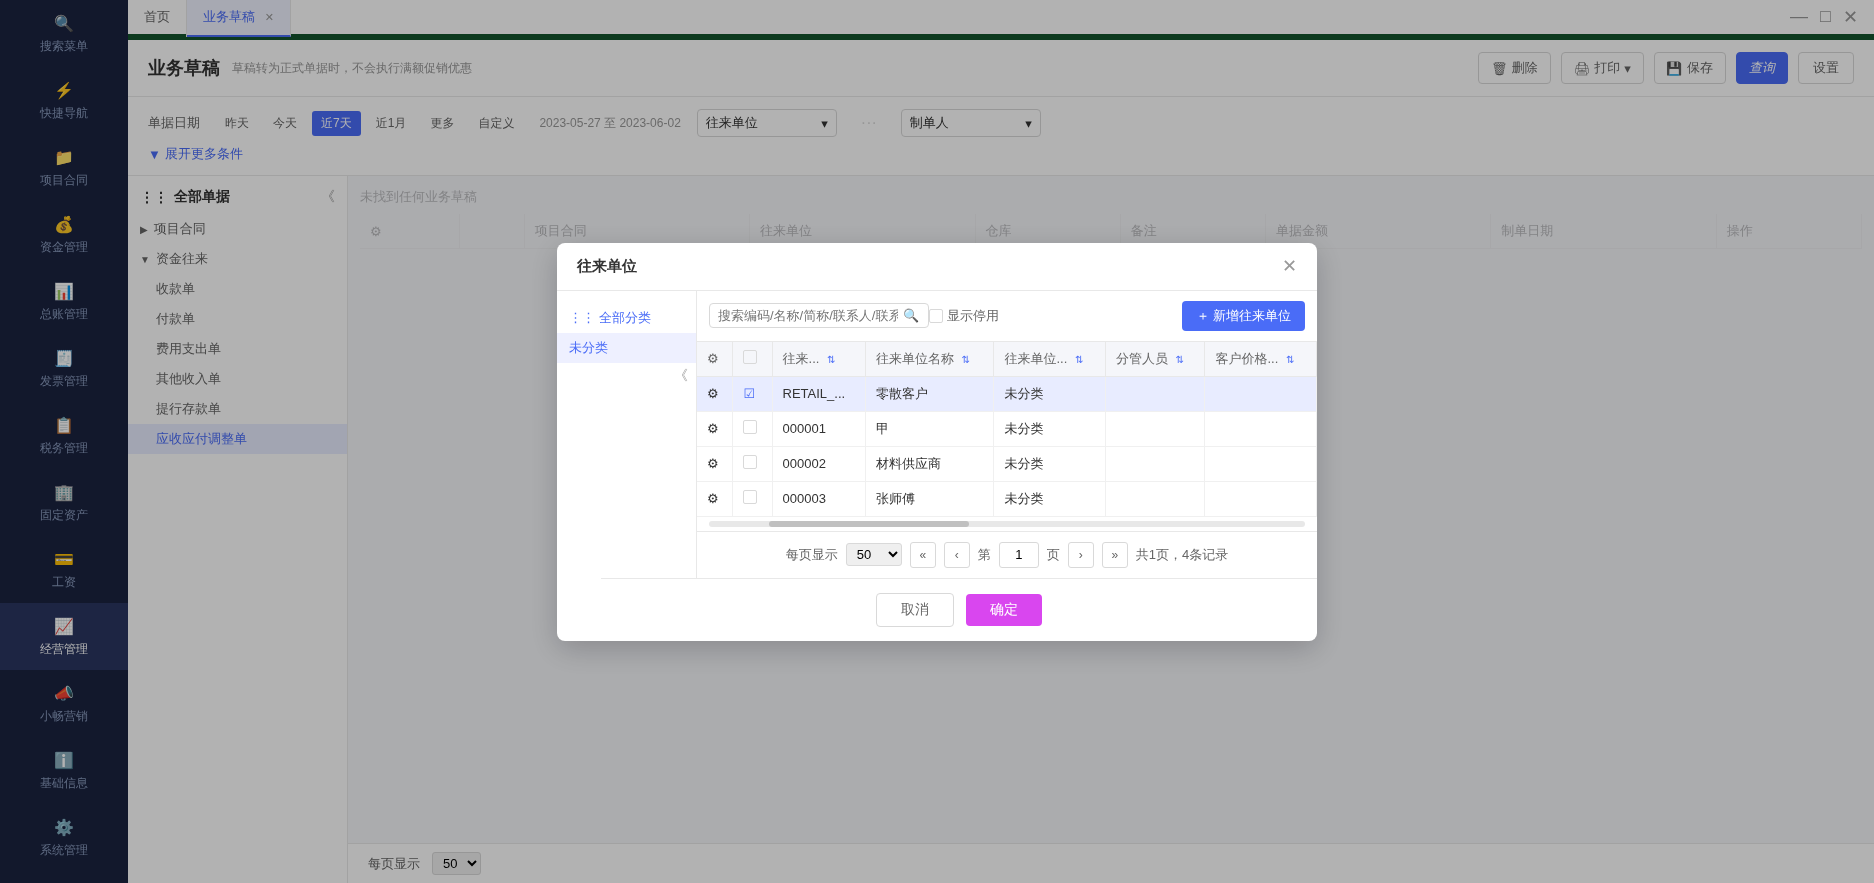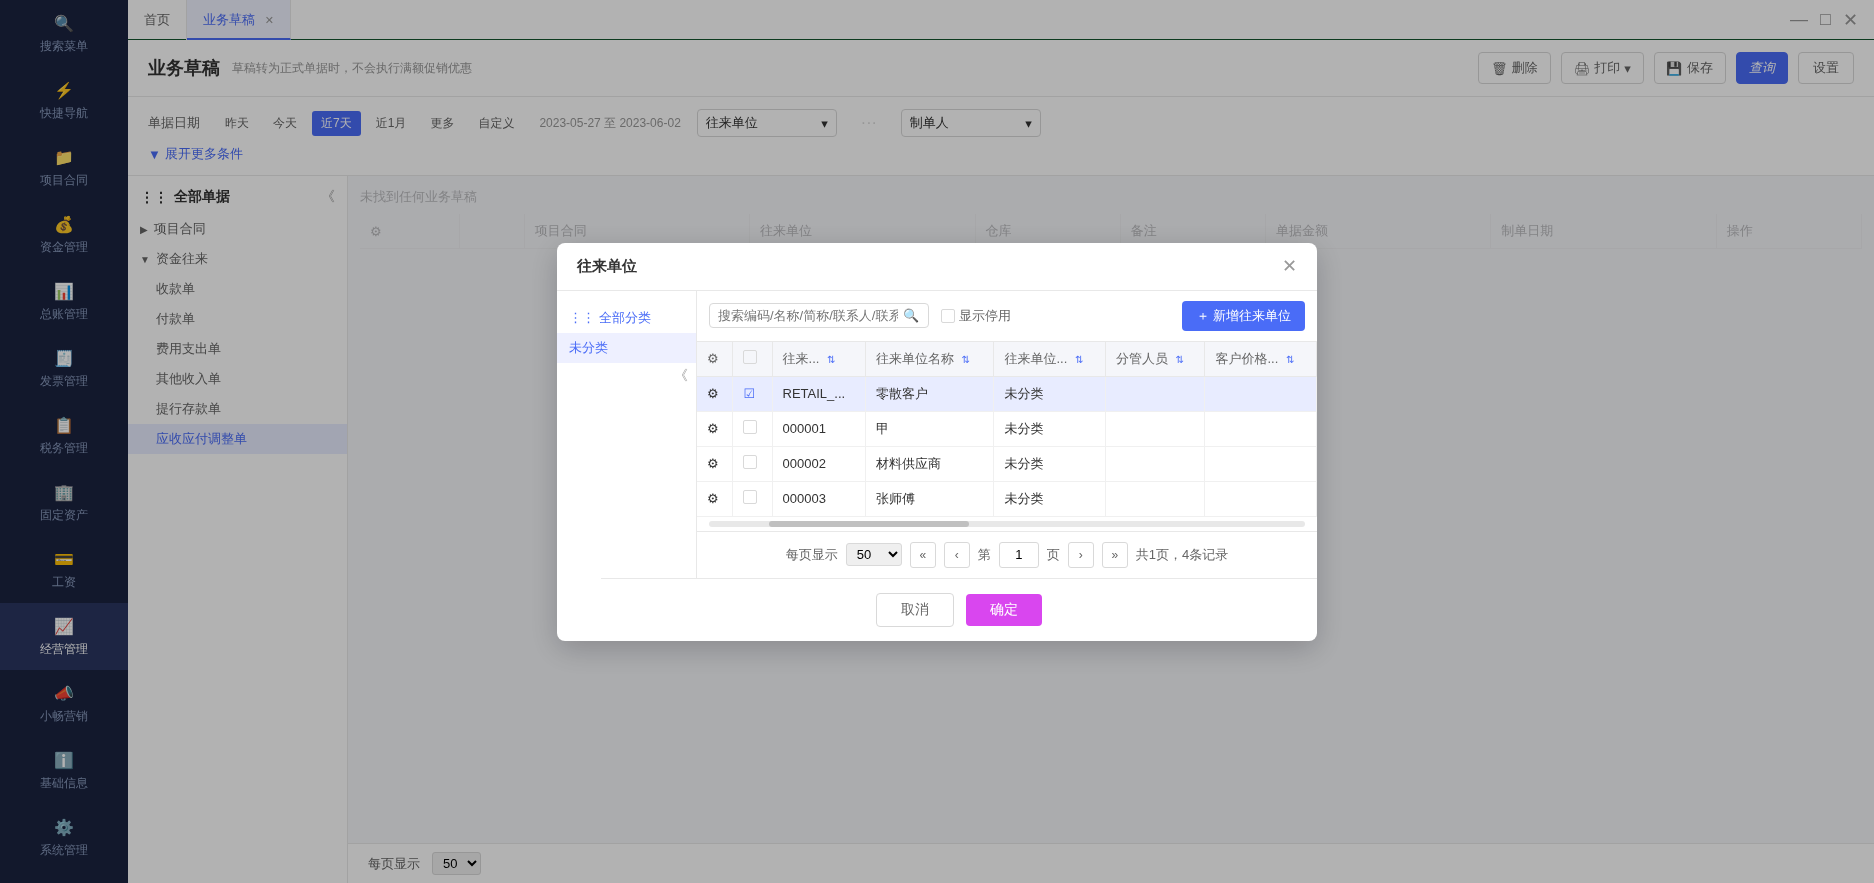--- a/index.html
+++ b/index.html
@@ -39,21 +39,21 @@
       flex: 1;
       display: flex;
       flex-direction: column;
       height: 100%;
       overflow: hidden;
     }
 
     
     .tab-bar {
       background: #fff;
-      border-bottom: 1px solid #14532d;
+      border-bottom: 6px solid #14532d;
       display: flex;
       align-items: center;
       height: 40px;
       padding: 0 0 0 0;
     }
     .tab {
       padding: 0 16px;
       height: 40px;
       line-height: 40px;
       font-size: 13px;
@@ -725,21 +725,21 @@
                 <span>未分类</span>
               </div>
               <div style="display:flex; justify-content:flex-end; padding:4px 8px;">
                 <span style="color:#999; cursor:pointer; font-size:14px;">《</span>
               </div>
             </div>
 
             <div class="table-panel">
 
               <div class="table-toolbar">
-                <div style="display:flex; align-items:center; gap:12px;">
+                <div style="display:flex; align-items:center; ">
                   <div class="search-box">
                     <input type="text" placeholder="搜索编码/名称/简称/联系人/联系" style="">
                     <span>🔍</span>
                   </div>
                   <div class="show-disabled">
                     <span class="checkbox-sq"></span>
                     <span>显示停用</span>
                   </div>
                 </div>
                 <button class="btn-add-partner">

